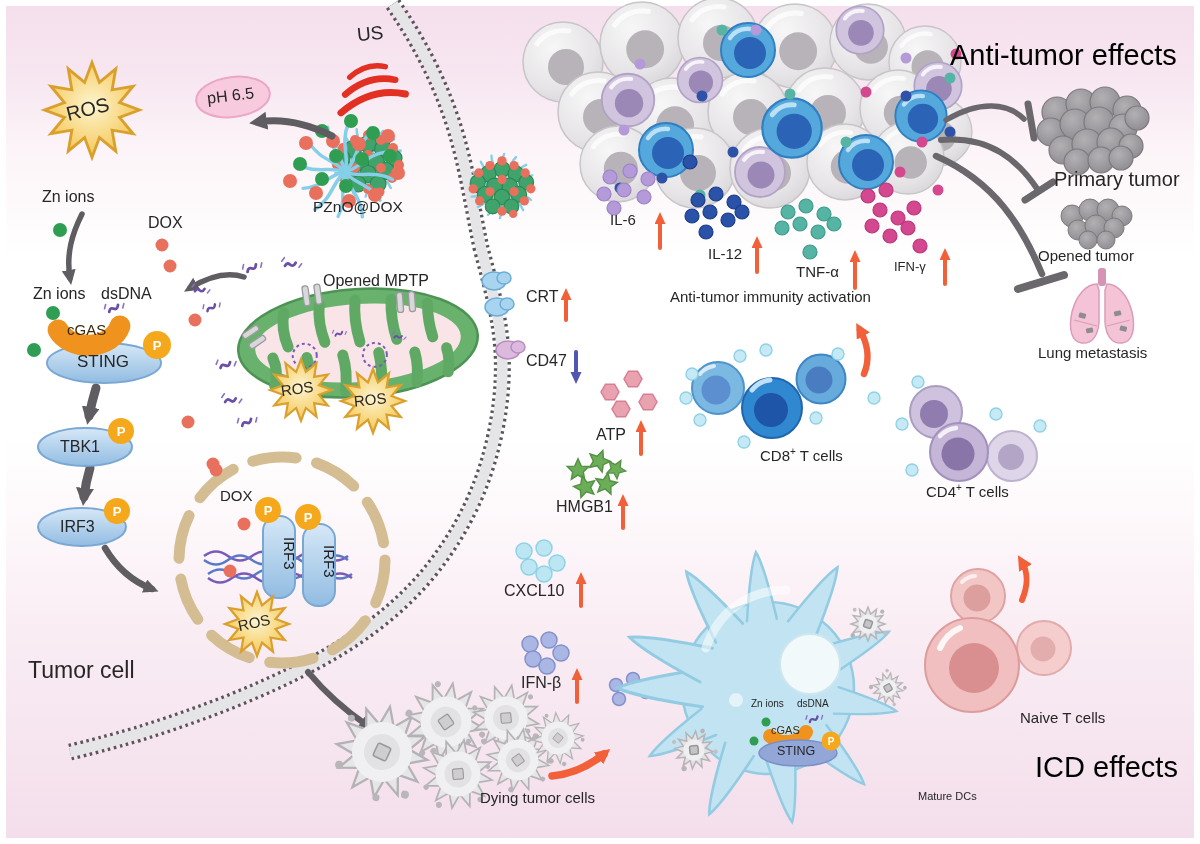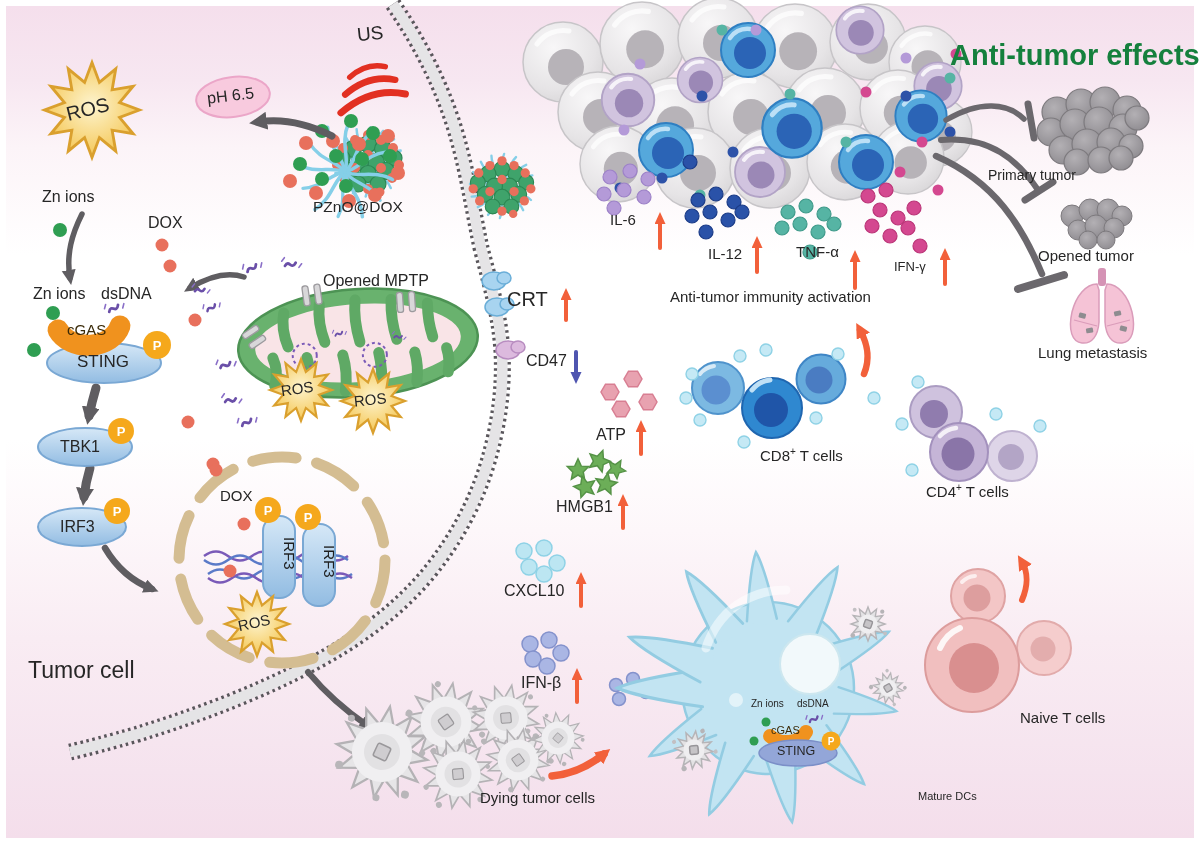--- a/index.html
+++ b/index.html
@@ -3,21 +3,21 @@
 <meta charset="utf-8">
 <style>
   html,body{margin:0;padding:0;background:#fff;}
   #stage{position:relative;width:1200px;height:844px;overflow:hidden;background:#fff;
          font-family:"Liberation Sans",sans-serif;}
   #bg{position:absolute;inset:6px;
       background:linear-gradient(180deg,#f5dfec 0%,#f7e7f1 9%,#fcf4f8 17%,#ffffff 30%,
                  #ffffff 52%,#fdf7fa 63%,#f9ecf3 76%,#f5e3ee 92%,#f4deeb 100%);}
   svg{position:absolute;left:0;top:0;}
   .lbl{position:absolute;white-space:nowrap;color:#262626;line-height:1.1;}
-  .big{font-size:29px;color:#15803d;font-weight:bold;}
+  .big{font-size:29px;color:#000000;}
   svg text{font-family:"Liberation Sans",sans-serif;}
   .ptxt{font-size:13px;font-weight:bold;fill:#fff;}
   .vtxt{font-size:15px;fill:#1d1d1d;}
   sup{font-size:10px;}
 </style>
 </head>
 <body>
 
 <div id="stage">
 <div id="bg"></div>
@@ -656,36 +656,37 @@
 <div class="lbl" style="left:67px;top:322px;font-size:15px;color:#3a2a08">cGAS</div>
 <div class="lbl" style="left:77px;top:353px;font-size:17px">STING</div>
 <div class="lbl" style="left:60px;top:438px;font-size:16px">TBK1</div>
 <div class="lbl" style="left:60px;top:518px;font-size:16px">IRF3</div>
 <div class="lbl" style="left:323px;top:272px;font-size:16px">Opened MPTP</div>
 <div class="lbl" style="left:281px;top:381px;font-size:15px;transform:rotate(-8deg)">ROS</div>
 <div class="lbl" style="left:354px;top:392px;font-size:15px;transform:rotate(-6deg)">ROS</div>
 <div class="lbl" style="left:220px;top:488px;font-size:15px">DOX</div>
 <div class="lbl" style="left:238px;top:615px;font-size:15px;transform:rotate(-12deg)">ROS</div>
 <div class="lbl" style="left:28px;top:658px;font-size:23px">Tumor cell</div>
-<div class="lbl" style="left:507px;top:288px;font-size:20px">CRT</div>
+<div class="lbl" style="left:526px;top:288px;font-size:16px">CRT</div>
 <div class="lbl" style="left:526px;top:352px;font-size:16px">CD47</div>
 <div class="lbl" style="left:596px;top:426px;font-size:16px">ATP</div>
 <div class="lbl" style="left:556px;top:498px;font-size:16px">HMGB1</div>
 <div class="lbl" style="left:504px;top:582px;font-size:16px">CXCL10</div>
 <div class="lbl" style="left:521px;top:674px;font-size:16px">IFN-β</div>
 <div class="lbl" style="left:480px;top:790px;font-size:15px">Dying tumor cells</div>
 <div class="lbl" style="left:918px;top:790px;font-size:11px">Mature DCs</div>
 <div class="lbl" style="left:1020px;top:710px;font-size:15px">Naive T cells</div>
+<div class="lbl big" style="left:1035px;top:752px">ICD effects</div>
 <div class="lbl big" style="left:950px;top:40px">Anti-tumor effects</div>
 <div class="lbl" style="left:610px;top:212px;font-size:15px">IL-6</div>
 <div class="lbl" style="left:708px;top:246px;font-size:15px">IL-12</div>
-<div class="lbl" style="left:796px;top:244px;font-size:15px">TNF-α</div>
+<div class="lbl" style="left:796px;top:264px;font-size:15px">TNF-α</div>
 <div class="lbl" style="left:894px;top:260px;font-size:13px">IFN-γ</div>
 <div class="lbl" style="left:670px;top:289px;font-size:15px">Anti-tumor immunity activation</div>
-<div class="lbl" style="left:988px;top:168px;font-size:14px">Primary tumor</div>
+<div class="lbl" style="left:1054px;top:168px;font-size:20px">Primary tumor</div>
 <div class="lbl" style="left:1038px;top:248px;font-size:15px">Opened tumor</div>
 <div class="lbl" style="left:1038px;top:345px;font-size:15px">Lung metastasis</div>
 <div class="lbl" style="left:760px;top:446px;font-size:15px"><span>CD8</span><sup>+</sup> <span>T cells</span></div>
 <div class="lbl" style="left:926px;top:482px;font-size:15px"><span>CD4</span><sup>+</sup> <span>T cells</span></div>
 <div class="lbl" style="left:751px;top:698px;font-size:10px">Zn ions</div>
 <div class="lbl" style="left:797px;top:698px;font-size:10px">dsDNA</div>
 <div class="lbl" style="left:771px;top:724px;font-size:11px;color:#3a2a08">cGAS</div>
 <div class="lbl" style="left:777px;top:745px;font-size:12.5px">STING</div>
 
 </div>

